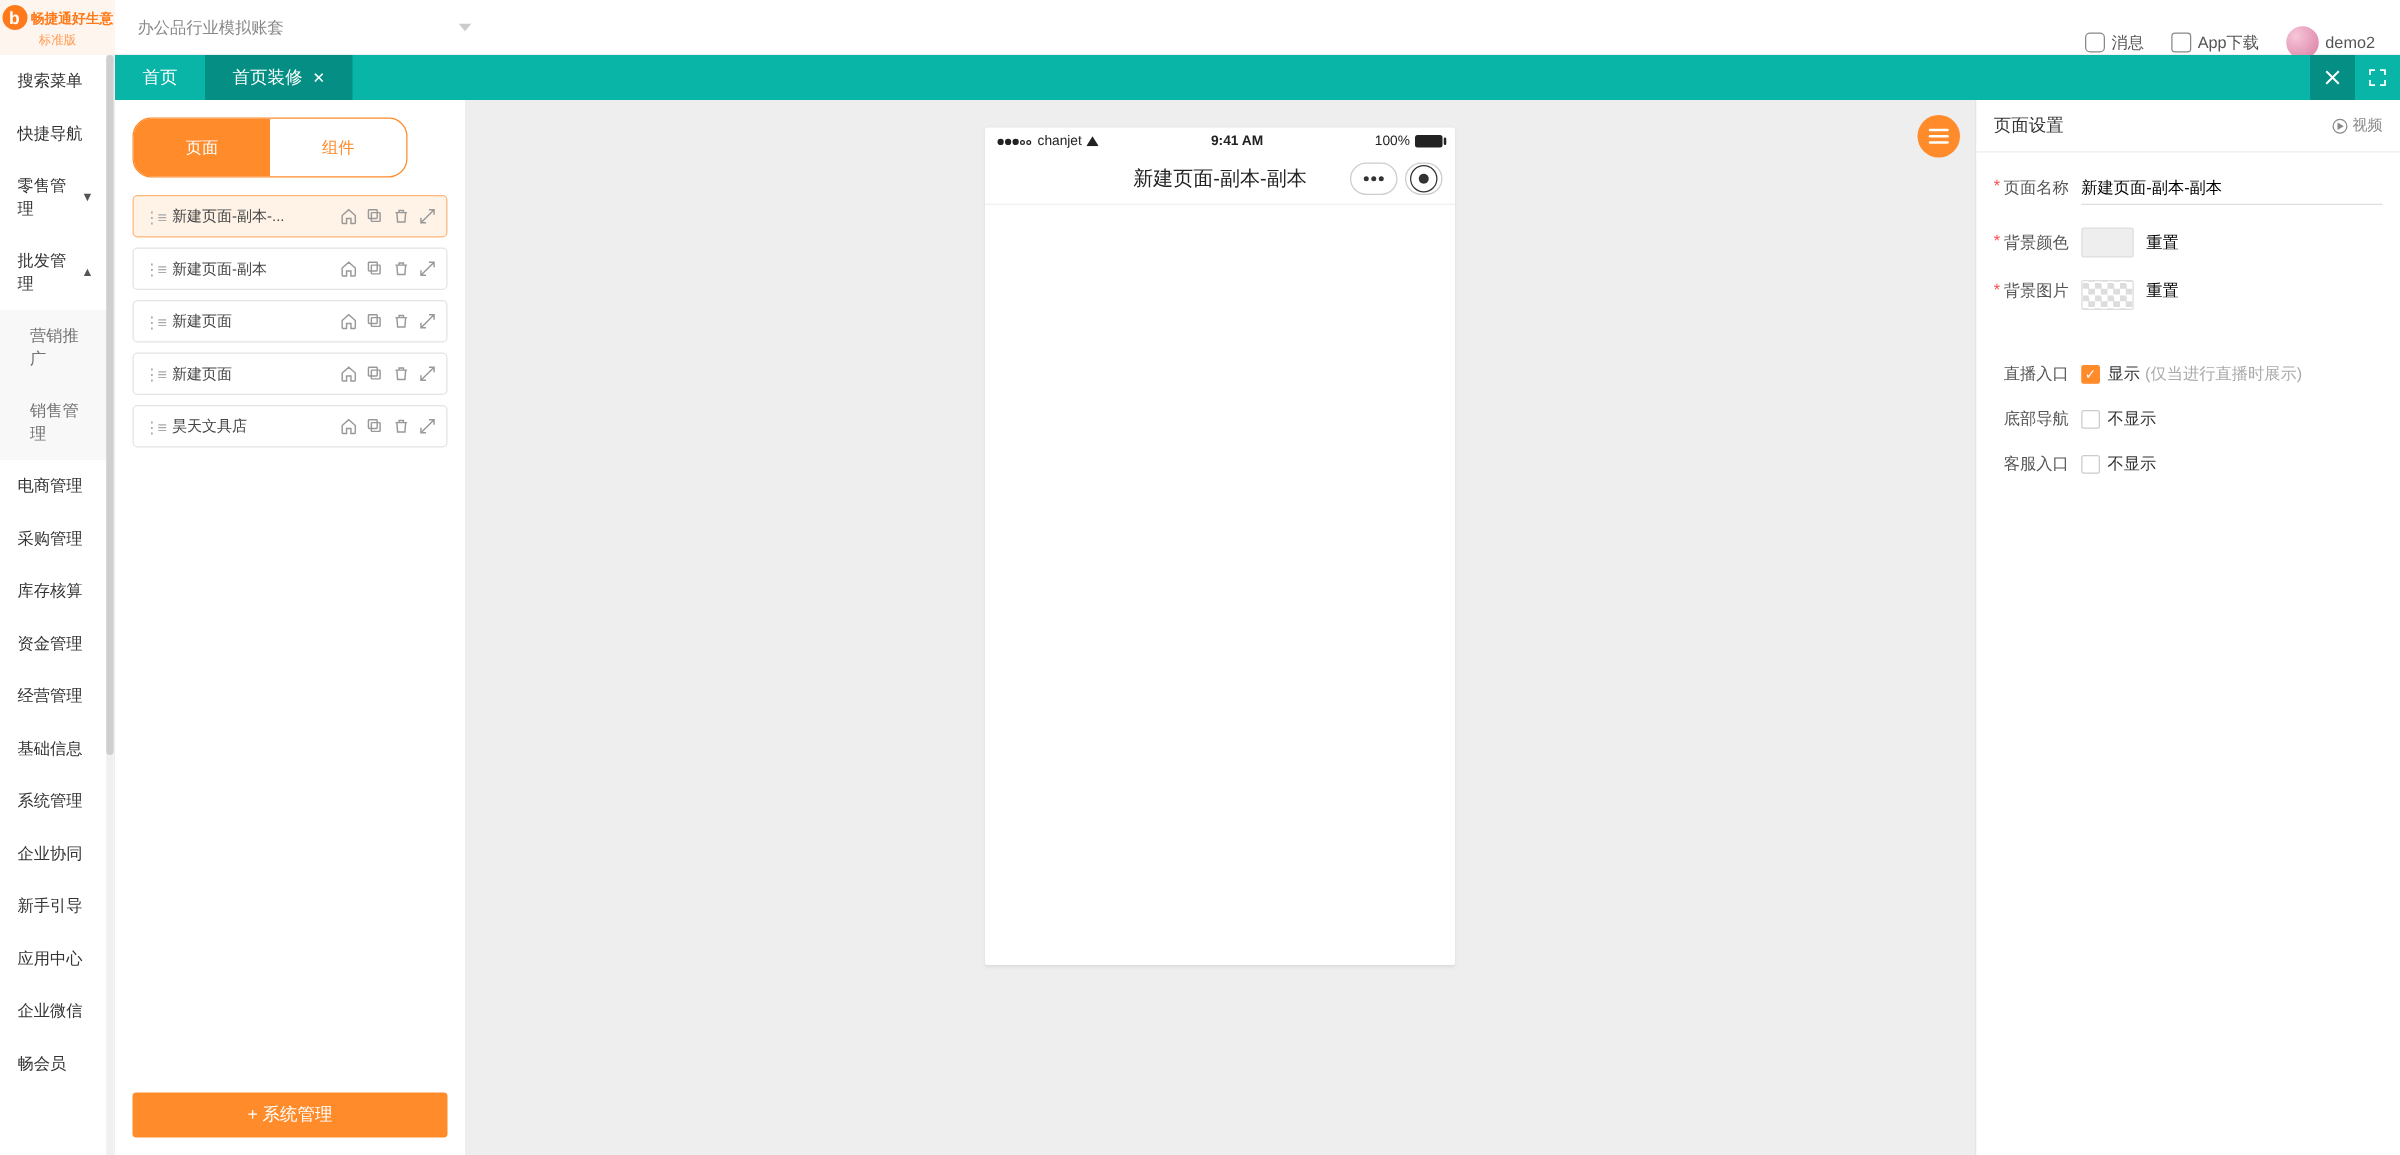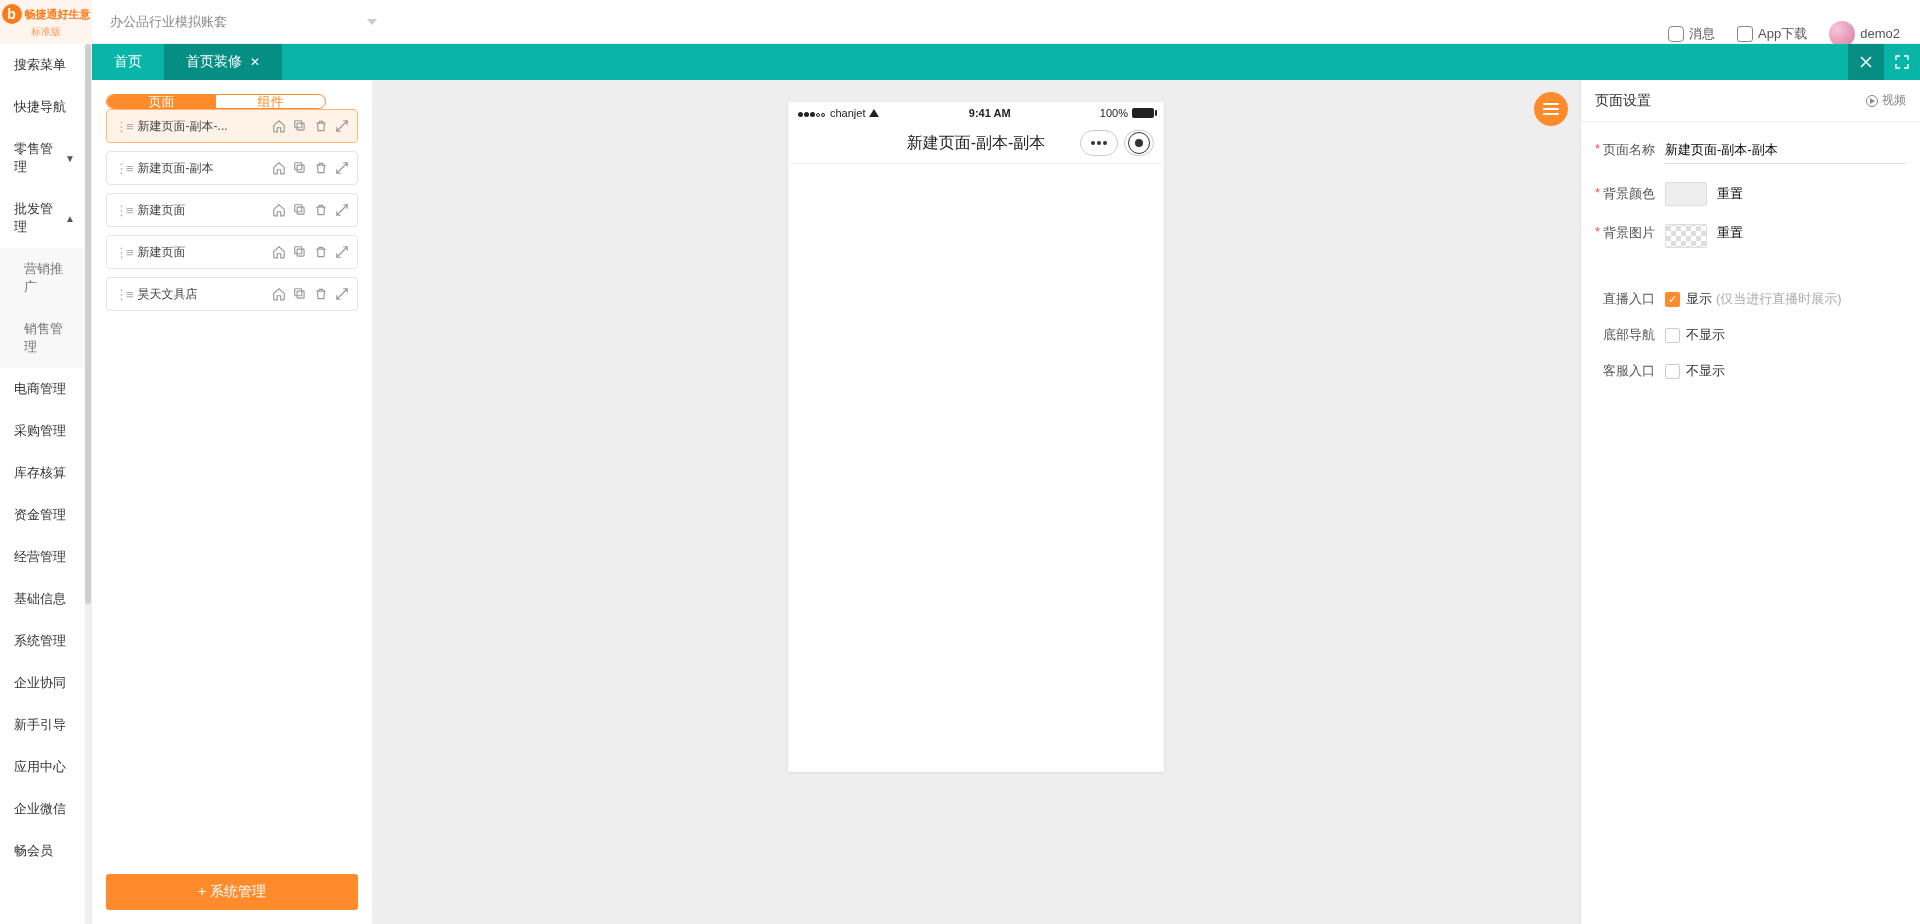--- a/index.html
+++ b/index.html
@@ -33,21 +33,21 @@
 .tab.active { background:#058f84; }
 .tab .x { margin-left:8px; font-size:12px; }
 .tabs-right { margin-left:auto; display:flex; align-items:center; }
 .tabs-right .bx { width:36px; height:36px; display:flex; align-items:center; justify-content:center; cursor:pointer; }
 .bx.dark { background:#058f84; }
 .bx svg { display:block; }
 
 
 .ws { position:absolute; left:92px; top:80px; right:0; bottom:0; background:#eee; display:flex; }
 .left-panel { width:280px; background:#fff; padding:14px; display:flex; flex-direction:column; }
-.seg { width:220px; height:15px; border:1px solid #ff8b2b; border-radius:15px; display:flex; overflow:hidden; margin-bottom:0; }
+.seg { width:220px; height:48px; border:1px solid #ff8b2b; border-radius:15px; display:flex; overflow:hidden; margin-bottom:14px; }
 .seg div { flex:1; display:flex; align-items:center; justify-content:center; font-size:13px; cursor:pointer; }
 .seg .on { background:#ff8b2b; color:#fff; }
 .seg .off { color:#ff8b2b; }
 .pg-row { height:34px; border:1px solid #e4e4e4; border-radius:4px; margin-bottom:8px; display:flex; align-items:center; padding:0 8px; gap:6px; cursor:pointer; }
 .pg-row.sel { border-color:#ffb77a; background:#fff3e8; }
 .drag { color:#aaa; font-size:13px; letter-spacing:-2px; }
 .pg-row .nm { flex:1; font-size:12px; color:#444; overflow:hidden; text-overflow:ellipsis; white-space:nowrap; }
 .mini-icos { display:flex; gap:6px; }
 .mini-icos span { width:15px; height:15px; display:flex; align-items:center; justify-content:center; color:#999; }
 .mini-icos svg { display:block; }

